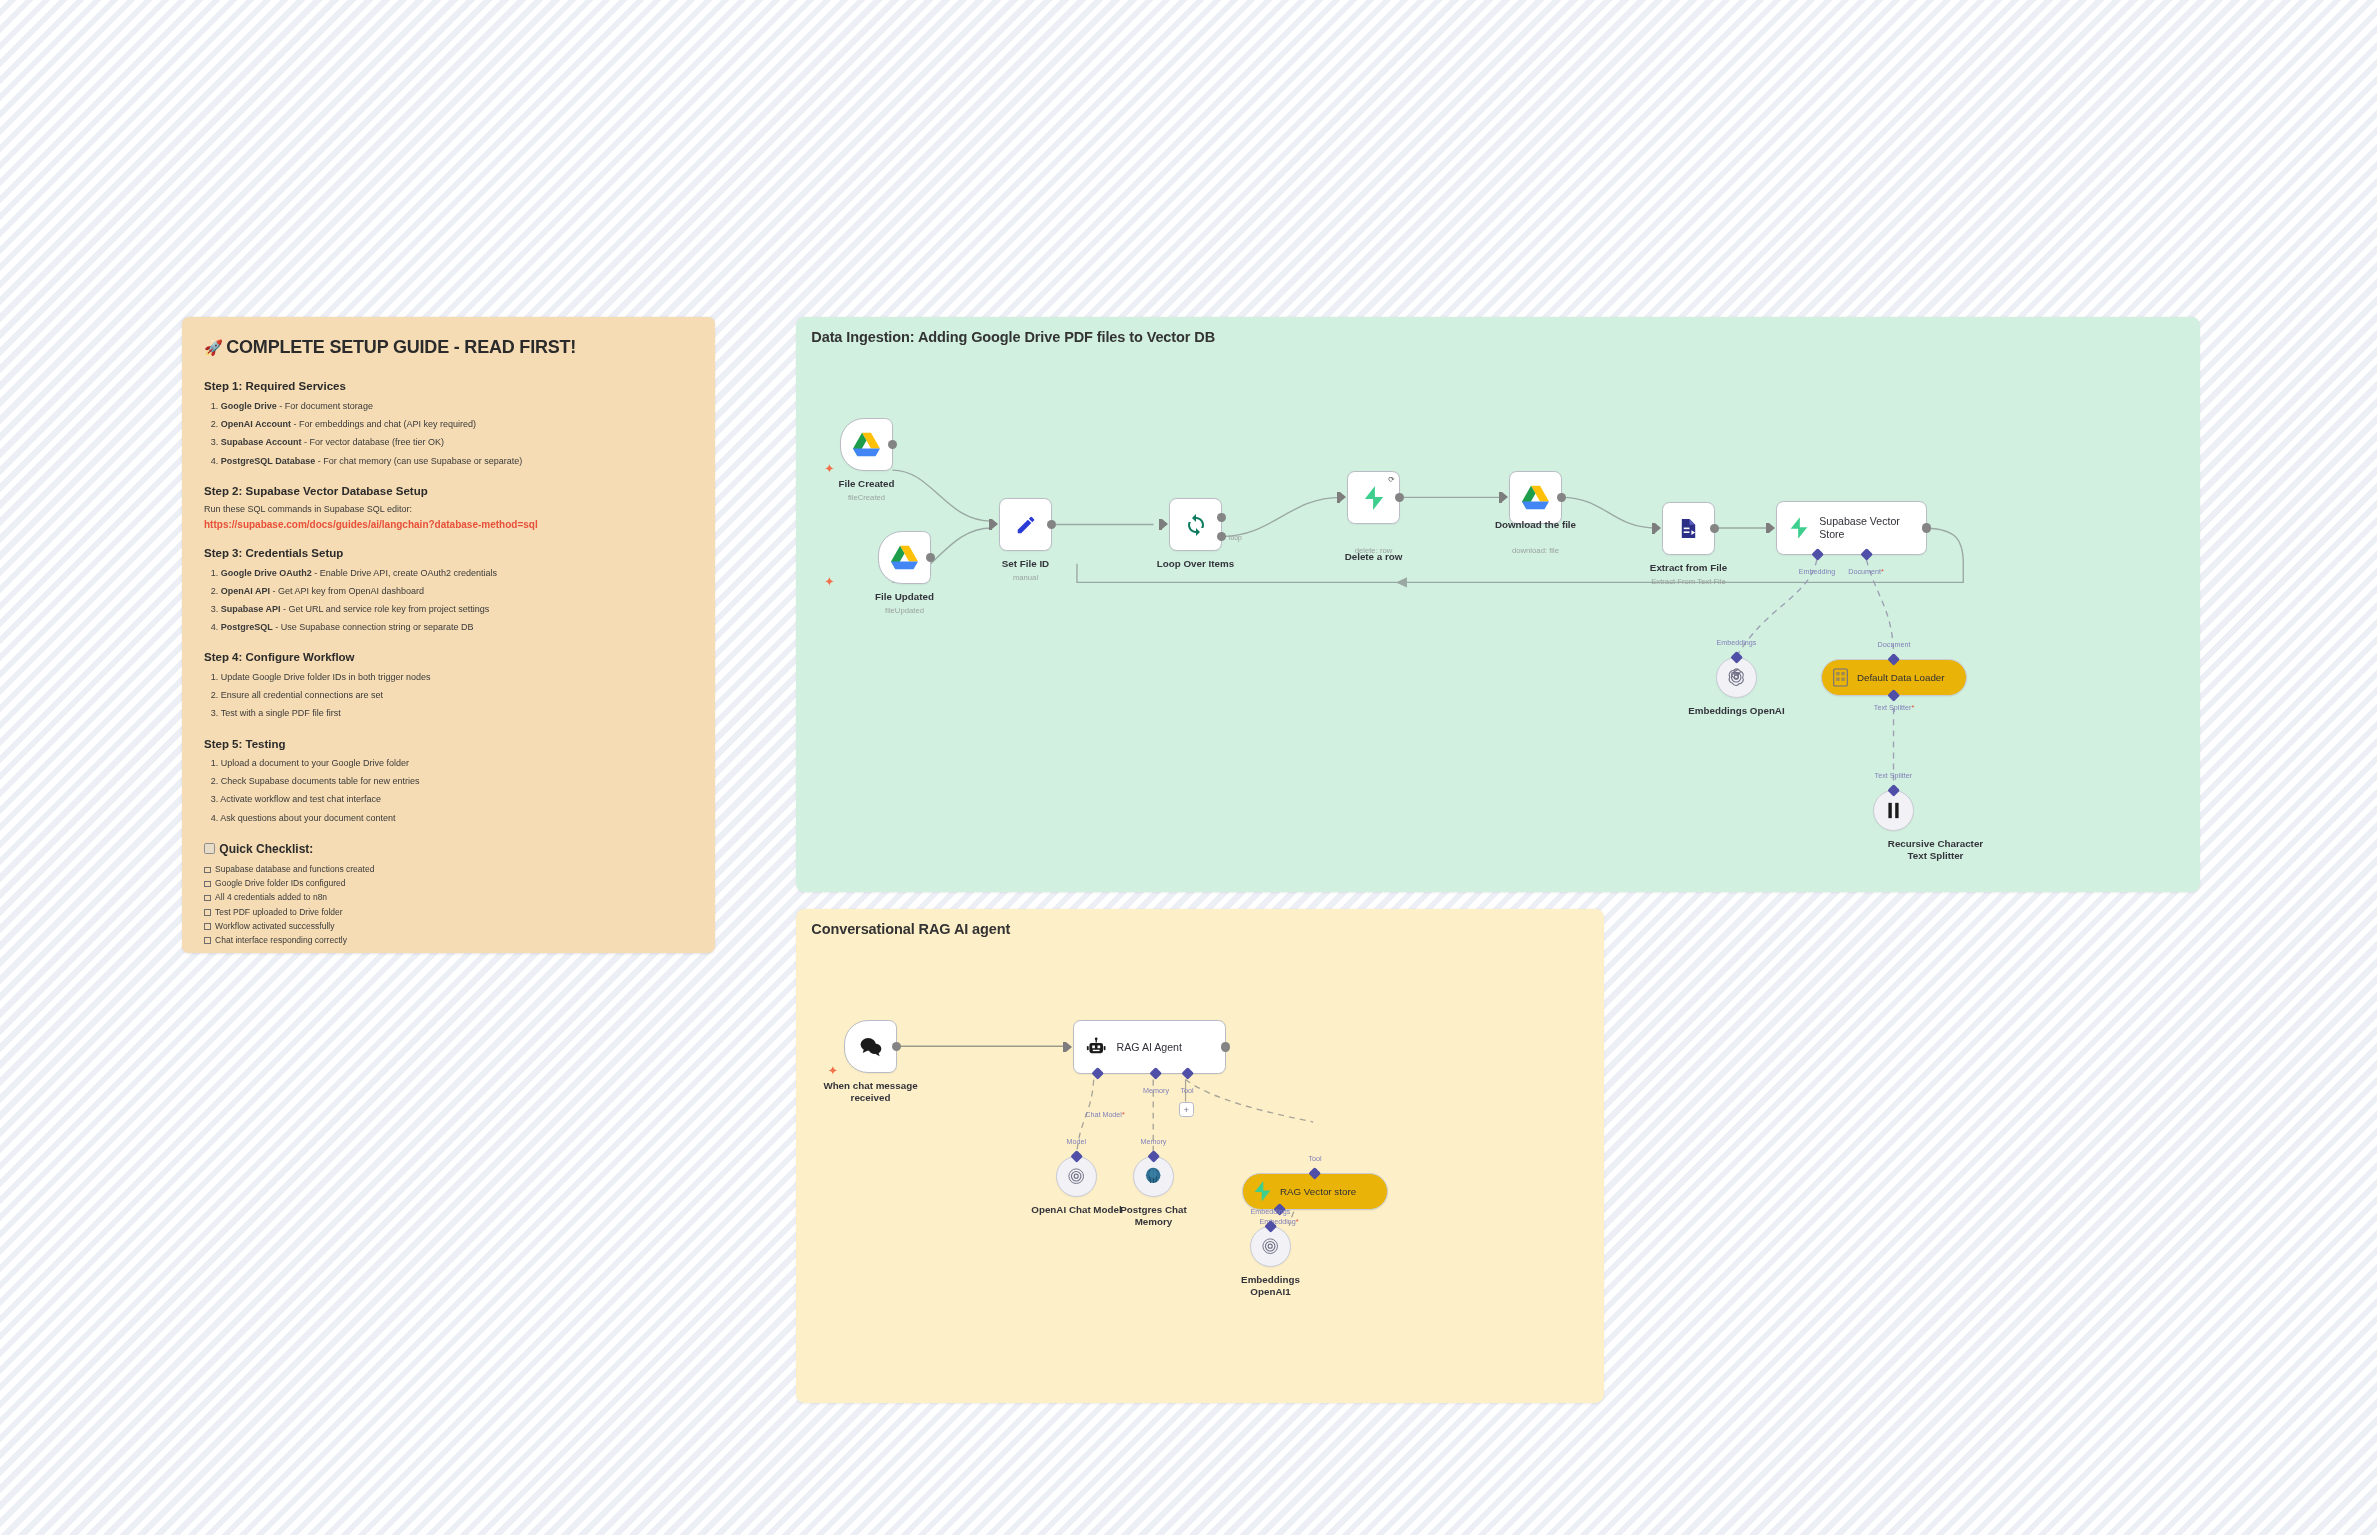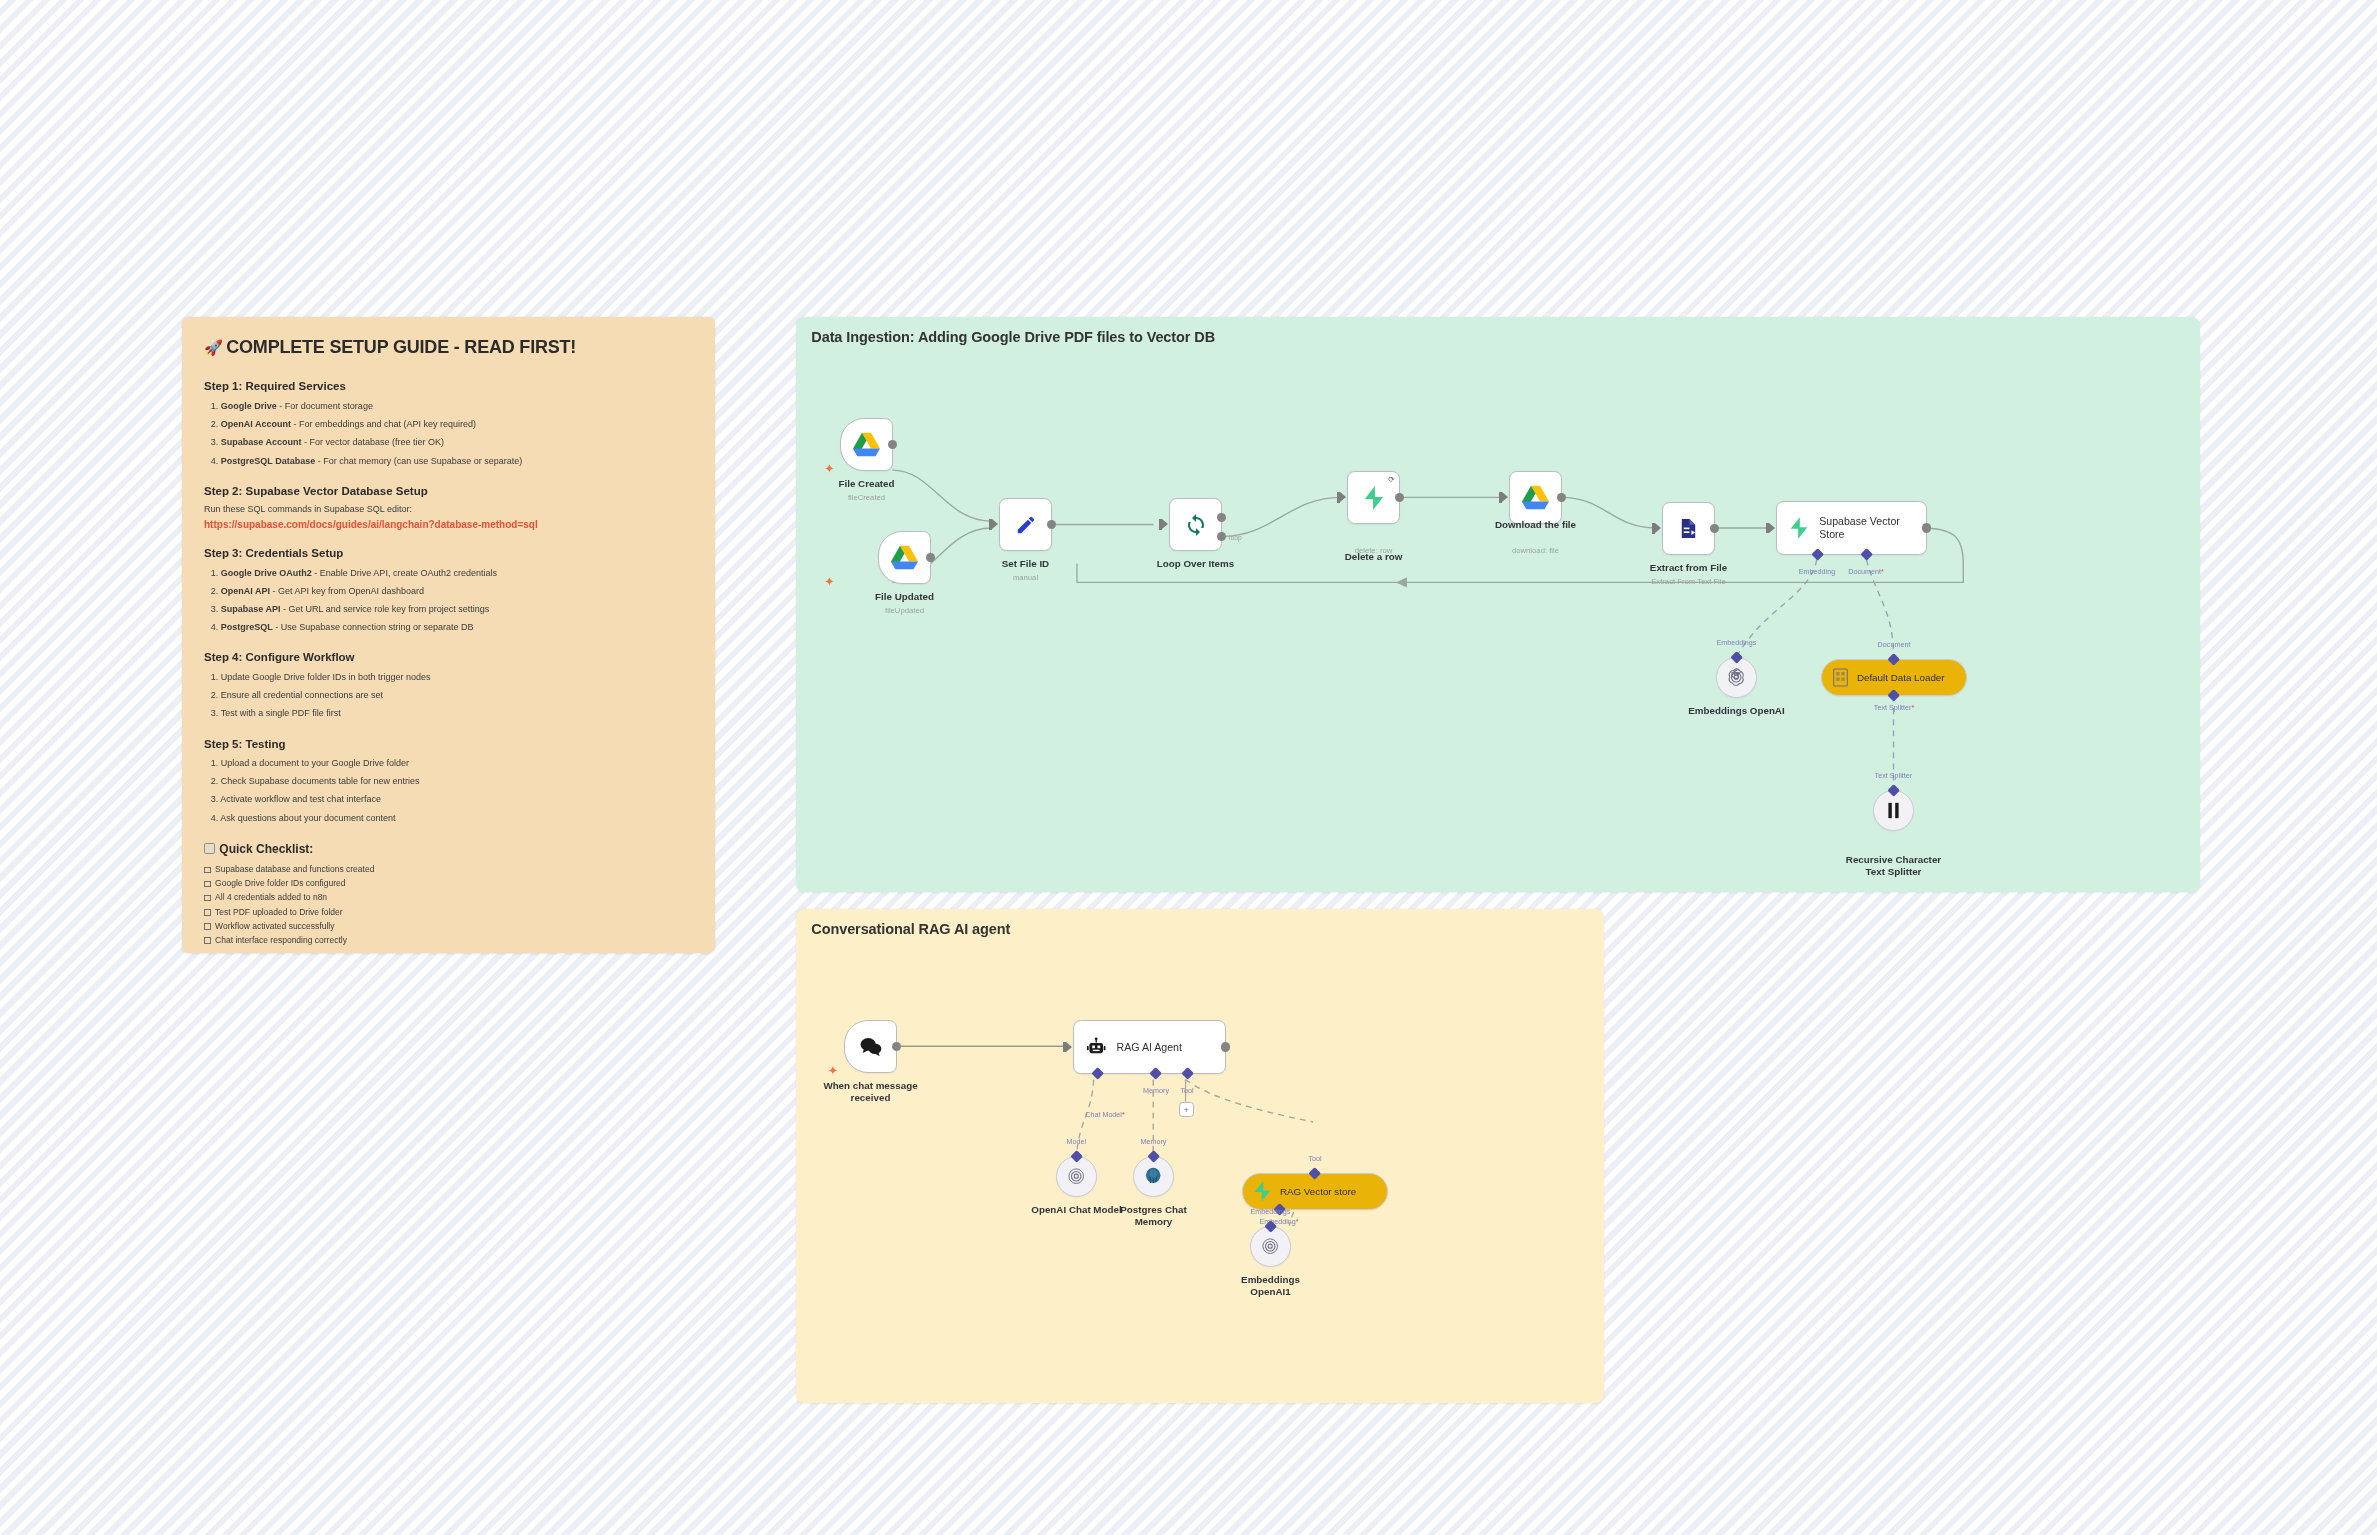--- a/index.html
+++ b/index.html
@@ -464,21 +464,21 @@
 
     <div class="node round-node" style="left:1077px; top:473px;">
       <div class="node-box">
         <svg width="17" height="19" viewBox="0 0 20 22">
           <rect x="4" y="2" width="4" height="18" fill="#1b1b1b"></rect>
           <rect x="12" y="2" width="4" height="18" fill="#1b1b1b"></rect>
         </svg>
         <div class="diamond" style="left:50%; margin-left:-4.7px; top:-5.1px;"></div>
       </div>
       <div class="conn-label" style="left:20.4px; top:-19px;">Text Splitter</div>
-      <div class="node-label multi" style="top:64px;">Recursive Character Text Splitter</div>
+      <div class="node-label multi" style="top:48px;margin-left:42px;">Recursive Character Text Splitter</div>
     </div>
   </div>
 
   <div class="panel" id="panel-rag">
     <div class="panel-title">Conversational RAG AI agent</div>
 
     <svg class="edges" width="808" height="494" viewBox="0 0 950 580">
       <g fill="none" stroke="#9a9a8a" stroke-width="1.6">
         <path d="M 118,161 L 318,161"></path>
       </g>

